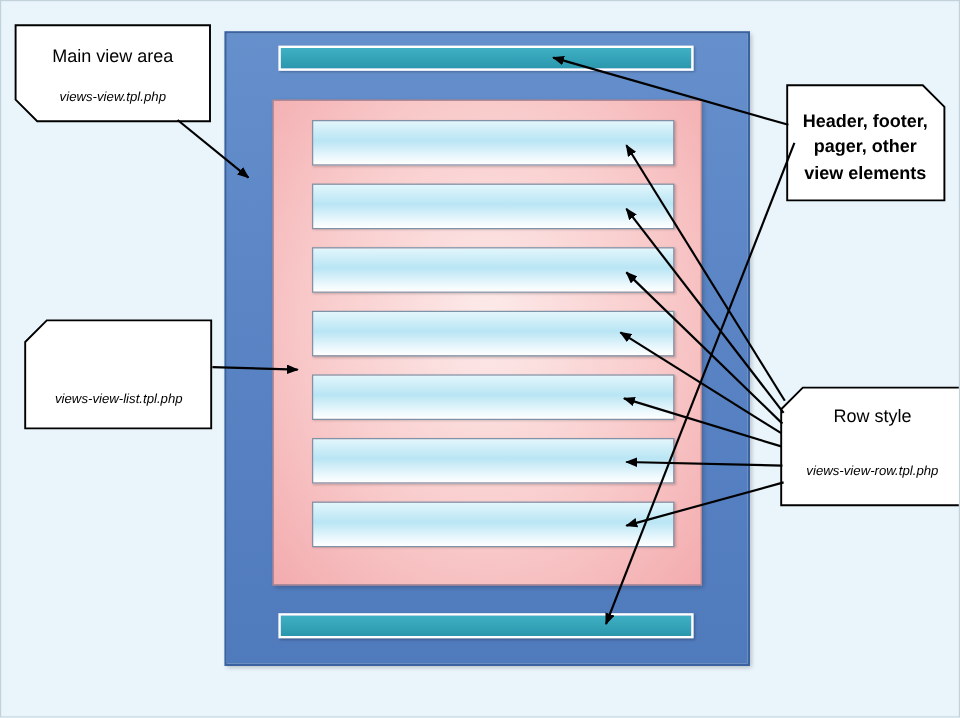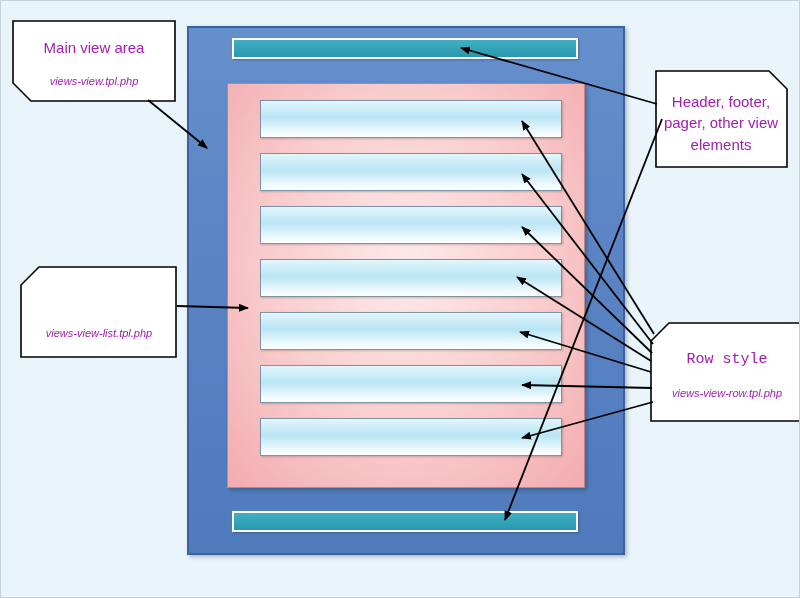--- a/index.html
+++ b/index.html
@@ -42,21 +42,21 @@
     border:1px solid #7d93a8;box-sizing:border-box;
     box-shadow:1px 1px 2px rgba(0,0,0,0.2);
   }
 
   
   #overlay{position:absolute;left:0;top:0;width:800px;height:598px;pointer-events:none;}
   .callout-shape{fill:#ffffff;stroke:#000000;stroke-width:1.6;}
   .arrow{stroke:#000000;stroke-width:1.8;fill:none;}
 
   
-  .callout-text{position:absolute;text-align:center;color:#a21caf;}
+  .callout-text{position:absolute;text-align:center;color:#000000;}
   .callout-title{font-size:15px;}
   .callout-file{font-family:Liberation Sans, sans-serif;font-style:italic;font-size:11px;}
   .wrap-text{line-height:1.42;}
 </style>
 </head>
 <body>
 
 <div id="stage">
 
   <div class="main-view-area"></div>
@@ -99,18 +99,18 @@
     <line class="arrow" x1="650" y1="371" x2="519" y2="331" marker-end="url(#ah)"></line>
     <line class="arrow" x1="651" y1="387" x2="521" y2="384" marker-end="url(#ah)"></line>
     <line class="arrow" x1="652" y1="401" x2="521" y2="437" marker-end="url(#ah)"></line>
   </svg>
 
   <div class="callout-text callout-title" style="left:12px;top:38px;width:162px;">Main view area</div>
   <div class="callout-text callout-file" style="left:12px;top:74px;width:162px;">views-view.tpl.php</div>
 
   <div class="callout-text callout-file" style="left:22px;top:326px;width:152px;">views-view-list.tpl.php</div>
 
-  <div class="callout-text callout-title wrap-text" style="left:662px;top:90px;width:116px;">Header, footer, pager, other view elements</div>
+  <div class="callout-text callout-title wrap-text" style="left:662px;top:90px;width:116px;font-weight:bold;">Header, footer, pager, other view elements</div>
 
-  <div class="callout-text callout-title" style="left:660px;top:350px;width:132px;font-family:Liberation Mono, monospace;">Row style</div>
+  <div class="callout-text callout-title" style="left:660px;top:338px;width:132px;">Row style</div>
   <div class="callout-text callout-file" style="left:654px;top:386px;width:144px;">views-view-row.tpl.php</div>
 
 </div>
 
 </body></html>

